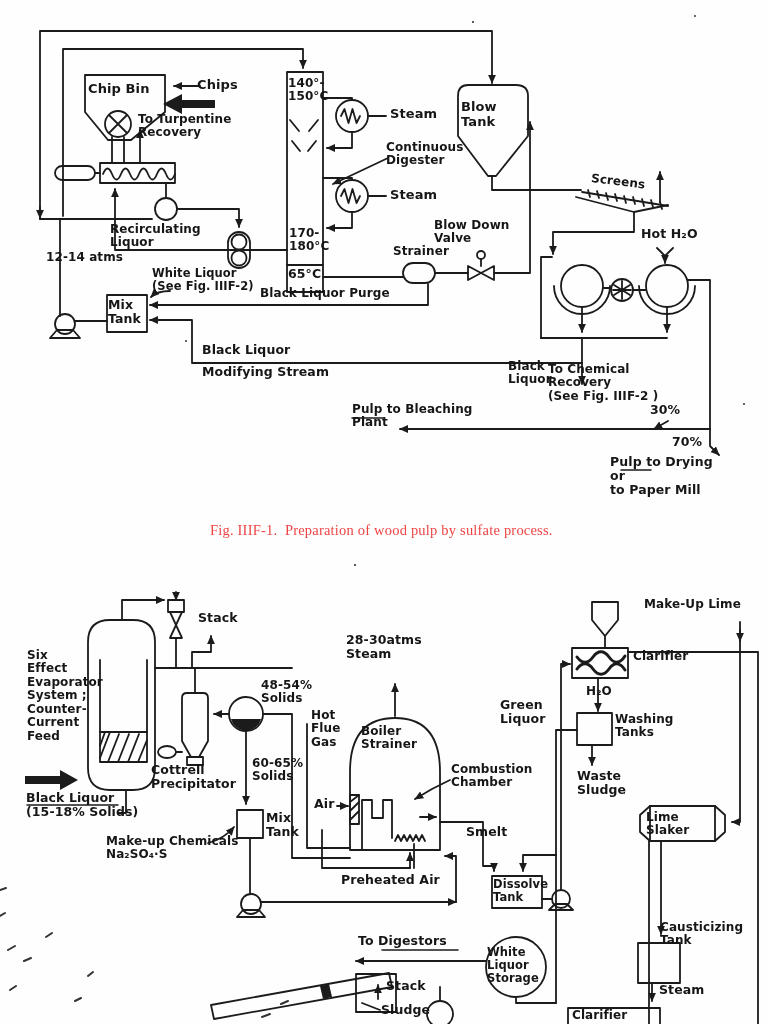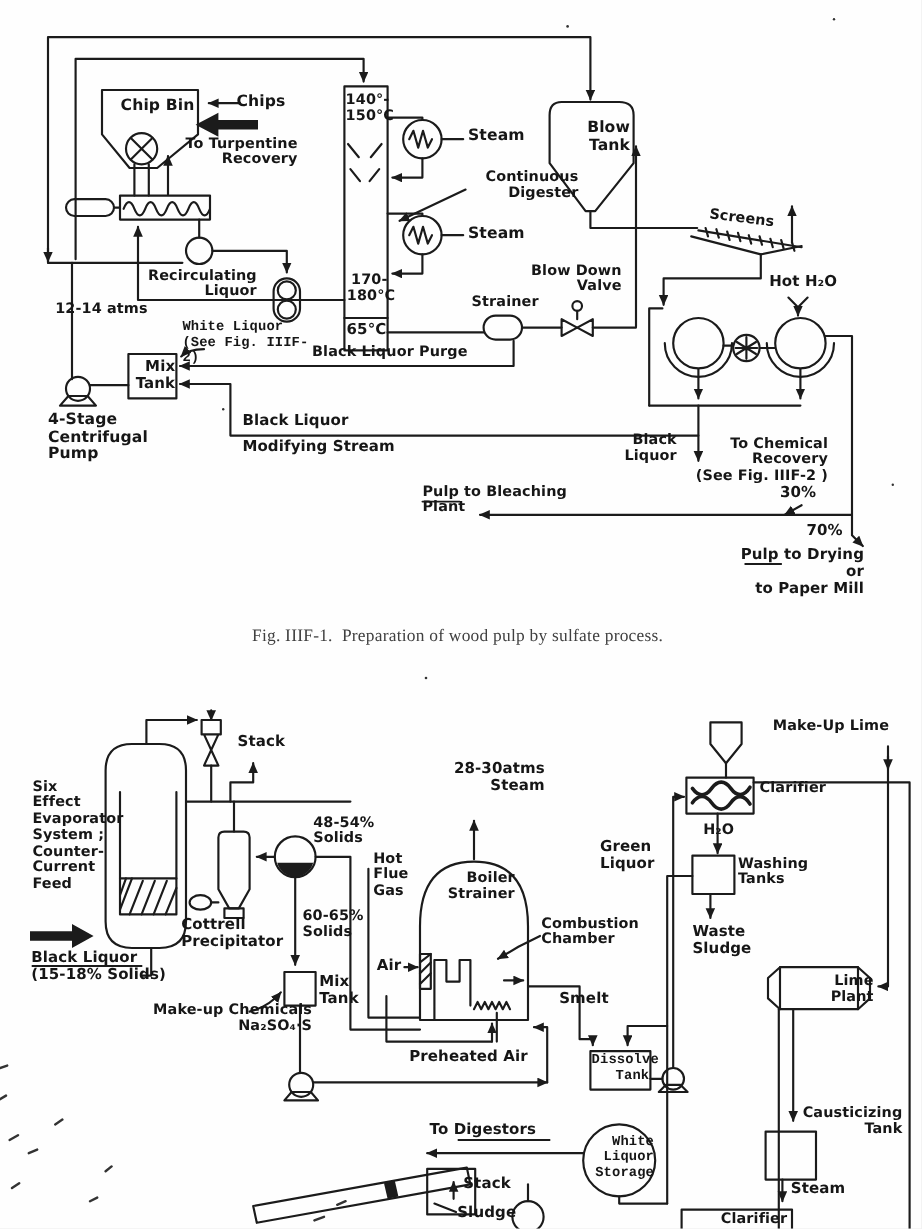--- a/index.html
+++ b/index.html
@@ -1,25 +1,25 @@
 <!DOCTYPE html>
 <html><head>
 <meta charset="utf-8">
 <style>
   html,body{margin:0;padding:0;background:#e8e8e8;}
   #page{position:relative;width:768px;height:1024px;background:#fefefe;overflow:hidden;
         font-family:"DejaVu Sans",sans-serif;}
   #art{position:absolute;left:0;top:0;}
   .lbl{position:absolute;font:600 12px/1.12 "DejaVu Sans",sans-serif;color:#161616;
        letter-spacing:.1px;white-space:pre-line;}
-  .c{text-align:right;}
-  .s11{font-size:11.5px;font-family:Liberation Mono, monospace;} .s125{font-size:12.5px;} .s13{font-size:13px;}
+  .c{text-align:left;}
+  .s11{font-size:11.5px;} .s125{font-size:12.5px;} .s13{font-size:13px;}
   .rot{transform:rotate(7deg);transform-origin:left top;}
   .caption{position:absolute;font:400 14.5px/1.2 "Liberation Serif","DejaVu Serif",serif;
-       color:#404040;letter-spacing:.2px;white-space:pre;}
+       color:#ef4444;letter-spacing:.2px;white-space:pre;}
 </style>
 </head>
 <body>
 
 <div id="page">
 
 <svg id="art" width="768" height="1024" viewBox="0 0 768 1024">
   <defs>
     <marker id="ar" markerWidth="10" markerHeight="9" refX="8.2" refY="4" orient="auto" markerUnits="userSpaceOnUse">
           <path d="M0,0 L9,4 L0,8 Z" fill="#1b1b1b"></path>
@@ -241,23 +241,20 @@
 <div class="lbl s11" style="left:152px;top:267px;width:116px">White Liquor
 (See Fig. IIIF-2)</div>
 <div class="lbl s125 c" style="left:288px;top:267px;width:34px">65°C</div>
 <div class="lbl" style="left:260px;top:287px;width:150px">Black Liquor Purge</div>
 <div class="lbl s125 c" style="left:108px;top:298px;width:38px">Mix
 Tank</div>
 <div class="lbl" style="left:393px;top:245px;width:56px">Strainer</div>
 <div class="lbl c" style="left:434px;top:219px;width:84px">Blow Down
 Valve</div>
 <div class="lbl s125" style="left:641px;top:227px;width:66px">Hot H₂O</div>
-<div class="lbl s13" style="left:40px;top:343px;width:104px">4-Stage
-Centrifugal
-Pump</div>
 <div class="lbl s125" style="left:202px;top:343px;width:104px">Black Liquor</div>
 <div class="lbl s125" style="left:202px;top:365px;width:136px">Modifying Stream</div>
 <div class="lbl c" style="left:508px;top:360px;width:56px">Black
 Liquor</div>
 <div class="lbl c" style="left:548px;top:363px;width:142px">To Chemical
 Recovery
 (See Fig. IIIF-2 )</div>
 <div class="lbl" style="left:352px;top:403px;width:154px">Pulp to Bleaching Plant</div>
 <div class="lbl s125" style="left:650px;top:403px;width:42px">30%</div>
 <div class="lbl s125" style="left:672px;top:435px;width:42px">70%</div>
@@ -299,21 +296,21 @@
 Precipitator</div>
 <div class="lbl" style="left:252px;top:757px;width:58px">60-65%
 Solids</div>
 <div class="lbl s125" style="left:26px;top:791px;width:118px">Black Liquor
 (15-18% Solids)</div>
 <div class="lbl s125" style="left:266px;top:811px;width:42px">Mix
 Tank</div>
 <div class="lbl s125" style="left:314px;top:797px;width:32px">Air</div>
 <div class="lbl s125" style="left:466px;top:825px;width:48px">Smelt</div>
 <div class="lbl c" style="left:646px;top:811px;width:82px">Lime
-Plant</div>
+Slaker</div>
 <div class="lbl c" style="left:106px;top:835px;width:154px">Make-up Chemicals
 Na₂SO₄·S</div>
 <div class="lbl s125" style="left:341px;top:873px;width:106px">Preheated Air</div>
 <div class="lbl s11 c" style="left:493px;top:878px;width:48px">Dissolve
 Tank</div>
 <div class="lbl s125" style="left:358px;top:934px;width:108px">To Digestors</div>
 <div class="lbl s11 c" style="left:487px;top:946px;width:58px">White
 Liquor
 Storage</div>
 <div class="lbl c" style="left:660px;top:921px;width:92px">Causticizing

